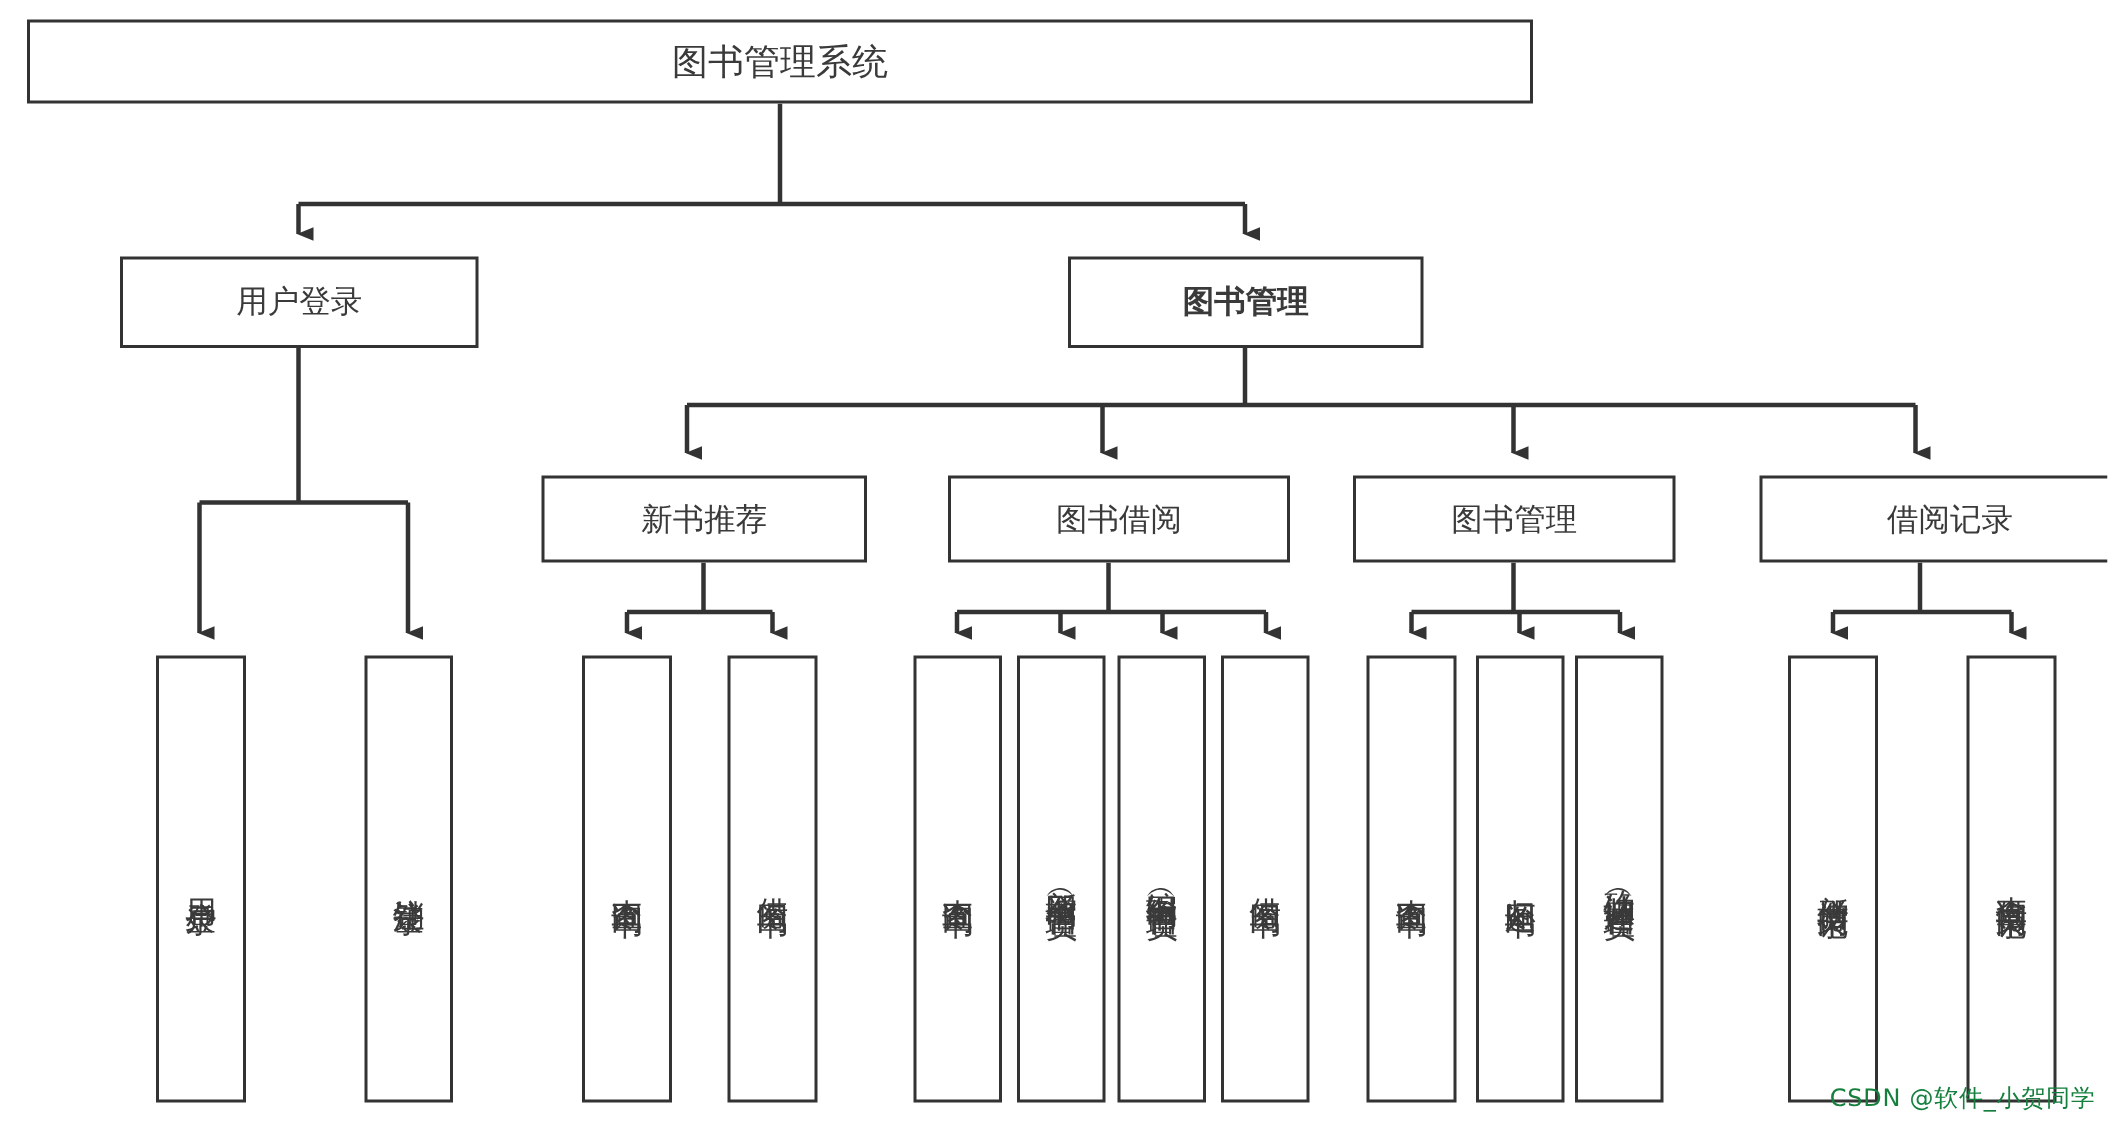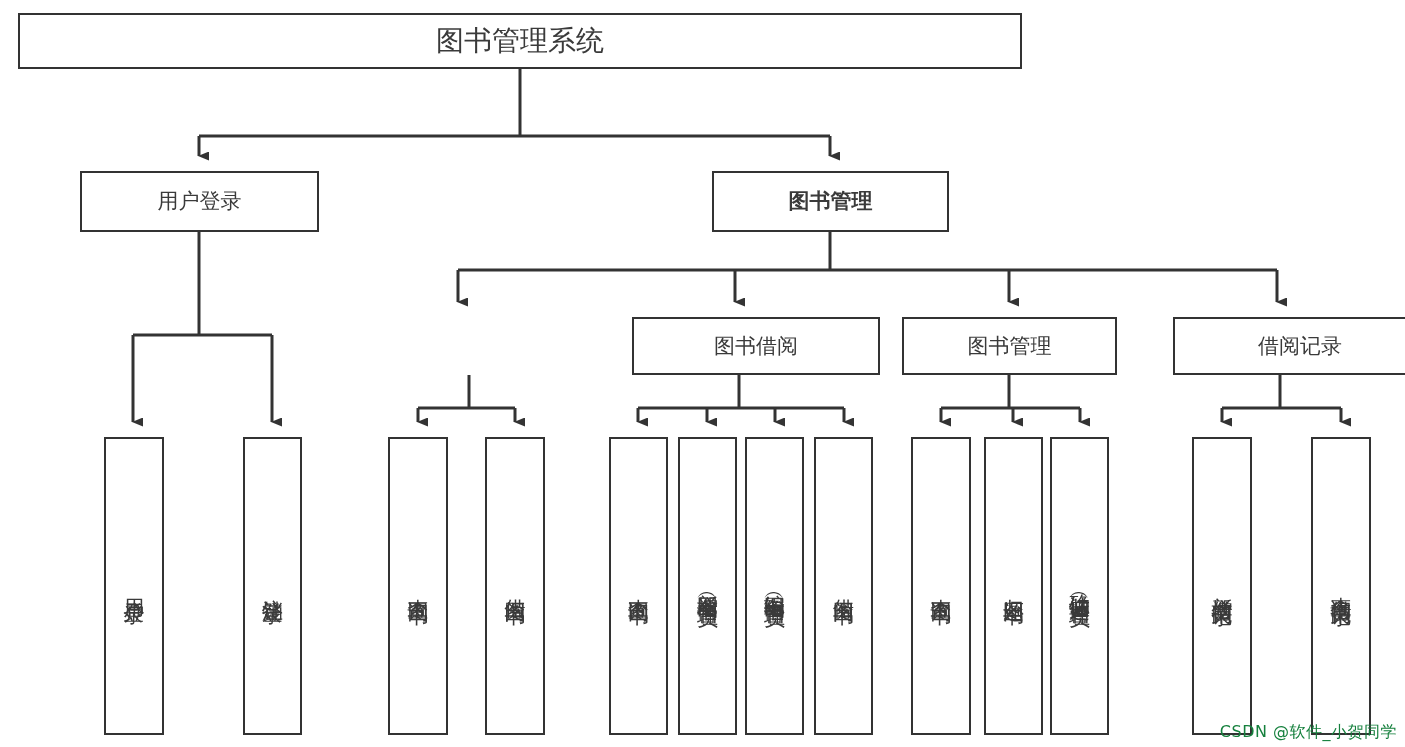--- a/index.html
+++ b/index.html
@@ -32,21 +32,21 @@
     background: #ffffff;
     border: 2px solid #333333;
     display: flex;
     align-items: center;
     justify-content: center;
     color: #3a3a3a;
     text-align: center;
     line-height: 1.18;
     z-index: 2;
   }
-  .node.root        { font-size: 28px; }
+  .node.root        { font-size: 24px; }
   .node.level2      { font-size: 21px; }
   .node.level3      { font-size: 21px; }
   .node.leaf        { font-size: 21px; }
   .node.leaf .vtext {
     writing-mode: vertical-rl;
     text-orientation: upright;
     letter-spacing: 2px;
     line-height: 1.05;
     white-space: nowrap;
   }
@@ -120,21 +120,24 @@
     <span>图书管理系统</span>
   </div>
 
   <div class="node level2" style="left:80px; top:171px; width:239px; height:61px;">
     <span>用户登录</span>
   </div>
   <div class="node level2" style="left:712px; top:171px; width:237px; height:61px;font-weight:bold;">
     <span>图书管理</span>
   </div>
 
-  <div class="node level3" style="left:632px; top:317px; width:248px; height:58px;text-align:right;">
+  <div class="node level3" style="left:361px; top:317px; width:217px; height:58px;">
+    <span>新书推荐</span>
+  </div>
+  <div class="node level3" style="left:632px; top:317px; width:228px; height:58px;text-align:right;">
     <span>图书借阅</span>
   </div>
   <div class="node level3" style="left:902px; top:317px; width:215px; height:58px;">
     <span>图书管理</span>
   </div>
   <div class="node level3" style="left:1173px; top:317px; width:254px; height:58px;">
     <span>借阅记录</span>
   </div>
 
   <div class="node leaf" style="left:104px; top:437px; width:60px; height:298px;">

